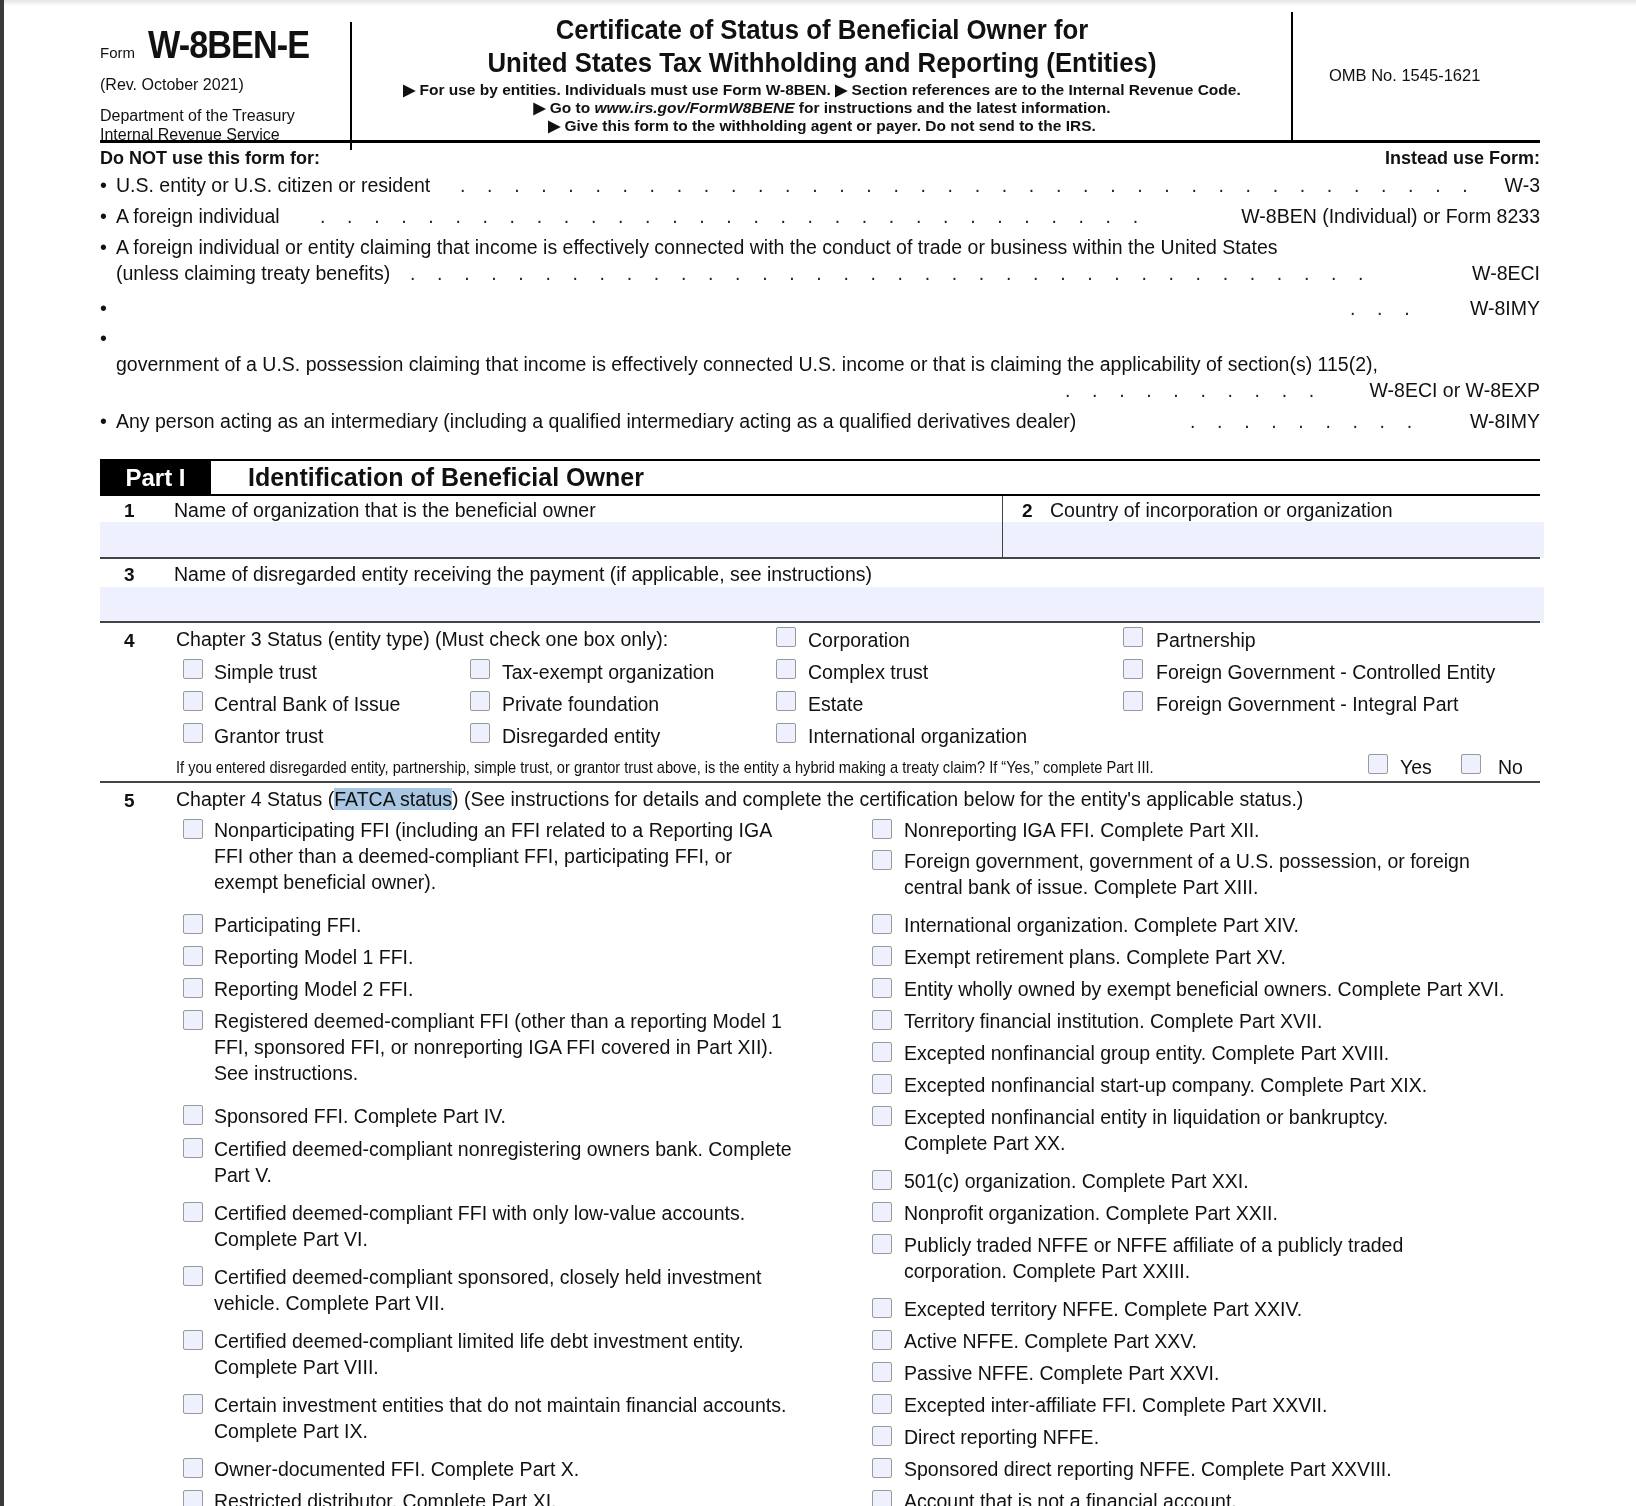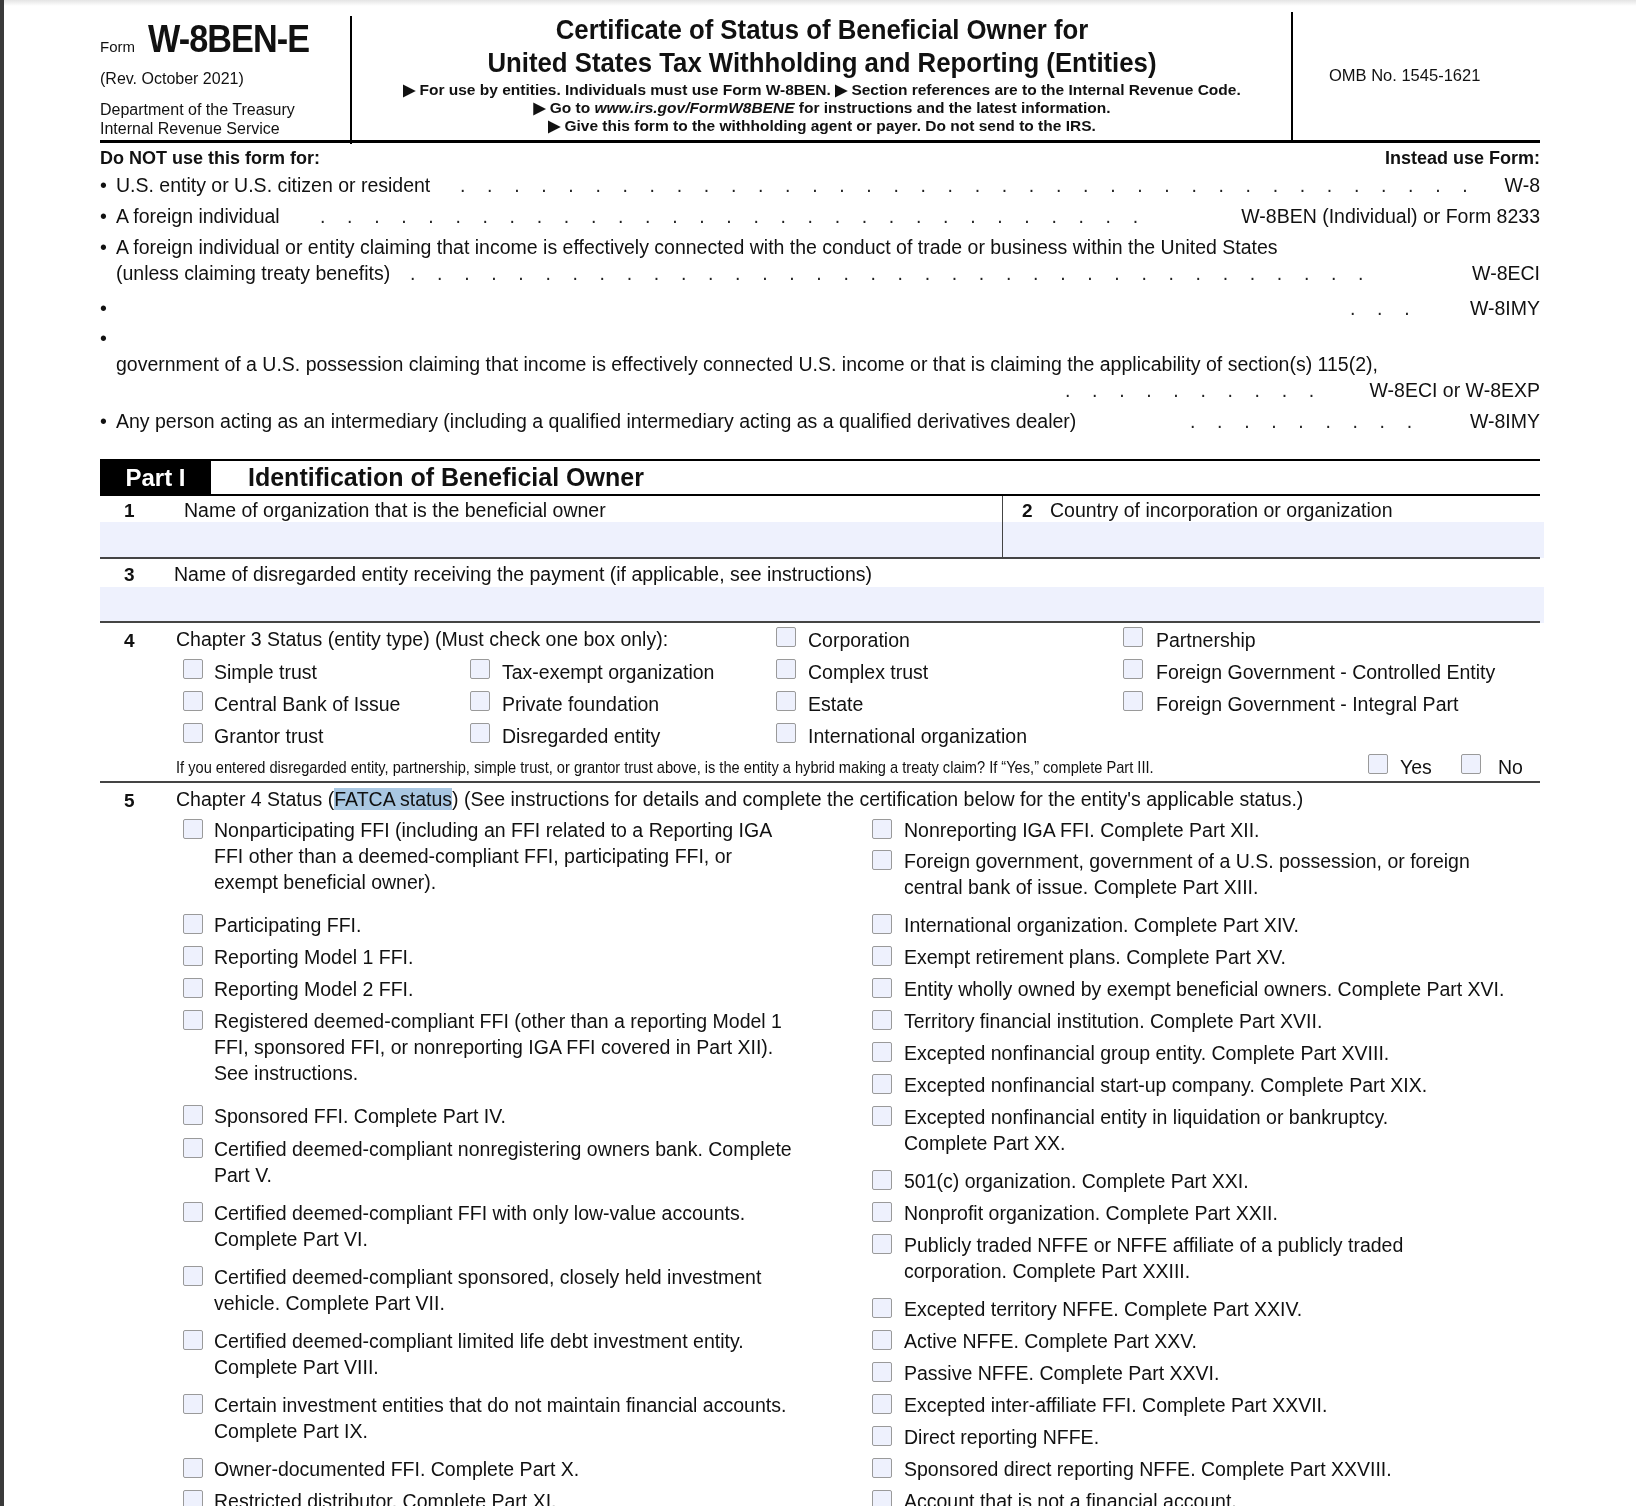--- a/index.html
+++ b/index.html
@@ -7,21 +7,21 @@
     width:1636px; height:1506px; overflow:hidden; position:relative;
     background:#ffffff;
     font-family:"Liberation Sans", sans-serif; color:#111;
   }
   .left-bar { position:absolute; left:0; top:0; width:4px; height:1506px; background:#3a3a3a; }
   .top-shade { position:absolute; left:4px; top:0; right:0; height:6px; background:linear-gradient(#e4e4e4,#ffffff); }
   .page { position:absolute; left:100px; top:0; width:1440px; }
 
   
   .hdr { position:absolute; left:0; top:12px; width:1440px; height:128px; }
-  .hdr-left { position:absolute; left:0; top:4px; width:250px; height:128px; border-right:2px solid #000; }
+  .hdr-left { position:absolute; left:0; top:10px; width:250px; height:128px; border-right:2px solid #000; }
   .form-word { position:absolute; left:0; top:22px; font-size:15px; }
   .form-num { position:absolute; left:48px; top:2px; font-size:38px; font-weight:bold; letter-spacing:-1px; transform:scaleX(0.9); transform-origin:left; }
   .rev { position:absolute; left:0; top:54px; font-size:16px; }
   .dept { position:absolute; left:0; top:84px; font-size:16px; line-height:19px; }
   .hdr-mid { position:absolute; left:252px; top:0; width:940px; height:128px; text-align:center; }
   .title { font-size:28px; font-weight:bold; line-height:31px; margin-top:2px; transform:scaleX(0.92); }
   .sub { font-size:15.5px; font-weight:bold; line-height:18px; }
   .sub i { font-style:italic; }
   .hdr-right { position:absolute; left:1191px; top:0; width:247px; height:128px; border-left:2px solid #000; }
   .omb { position:absolute; left:36px; top:54px; font-size:16.5px; }
@@ -82,21 +82,21 @@
   </div>
   <div class="hdr-rule"></div>
 
   <div class="dnu-head" style="left:0">Do NOT use this form for:</div>
   <div class="dnu-head" style="right:0">Instead use Form:</div>
 
   <div class="row" style="top:172px;height:26px">
     <span class="bullet">•</span>
     <span class="txt">U.S. entity or U.S. citizen or resident</span>
     <span class="dots" style="left:360px">.&nbsp;&nbsp;&nbsp;&nbsp;.&nbsp;&nbsp;&nbsp;&nbsp;.&nbsp;&nbsp;&nbsp;&nbsp;.&nbsp;&nbsp;&nbsp;&nbsp;.&nbsp;&nbsp;&nbsp;&nbsp;.&nbsp;&nbsp;&nbsp;&nbsp;.&nbsp;&nbsp;&nbsp;&nbsp;.&nbsp;&nbsp;&nbsp;&nbsp;.&nbsp;&nbsp;&nbsp;&nbsp;.&nbsp;&nbsp;&nbsp;&nbsp;.&nbsp;&nbsp;&nbsp;&nbsp;.&nbsp;&nbsp;&nbsp;&nbsp;.&nbsp;&nbsp;&nbsp;&nbsp;.&nbsp;&nbsp;&nbsp;&nbsp;.&nbsp;&nbsp;&nbsp;&nbsp;.&nbsp;&nbsp;&nbsp;&nbsp;.&nbsp;&nbsp;&nbsp;&nbsp;.&nbsp;&nbsp;&nbsp;&nbsp;.&nbsp;&nbsp;&nbsp;&nbsp;.&nbsp;&nbsp;&nbsp;&nbsp;.&nbsp;&nbsp;&nbsp;&nbsp;.&nbsp;&nbsp;&nbsp;&nbsp;.&nbsp;&nbsp;&nbsp;&nbsp;.&nbsp;&nbsp;&nbsp;&nbsp;.&nbsp;&nbsp;&nbsp;&nbsp;.&nbsp;&nbsp;&nbsp;&nbsp;.&nbsp;&nbsp;&nbsp;&nbsp;.&nbsp;&nbsp;&nbsp;&nbsp;.&nbsp;&nbsp;&nbsp;&nbsp;.&nbsp;&nbsp;&nbsp;&nbsp;.&nbsp;&nbsp;&nbsp;&nbsp;.&nbsp;&nbsp;&nbsp;&nbsp;.&nbsp;&nbsp;&nbsp;&nbsp;.&nbsp;&nbsp;&nbsp;&nbsp;.&nbsp;&nbsp;&nbsp;&nbsp;.&nbsp;&nbsp;&nbsp;&nbsp;.&nbsp;&nbsp;&nbsp;&nbsp;.</span>
-    <span class="form">W-8</span>
+    <span class="form">W-3</span>
   </div>
 
   <div class="row" style="top:203px;height:26px">
     <span class="bullet">•</span>
     <span class="txt">A foreign individual</span>
     <span class="dots" style="left:220px">.&nbsp;&nbsp;&nbsp;&nbsp;.&nbsp;&nbsp;&nbsp;&nbsp;.&nbsp;&nbsp;&nbsp;&nbsp;.&nbsp;&nbsp;&nbsp;&nbsp;.&nbsp;&nbsp;&nbsp;&nbsp;.&nbsp;&nbsp;&nbsp;&nbsp;.&nbsp;&nbsp;&nbsp;&nbsp;.&nbsp;&nbsp;&nbsp;&nbsp;.&nbsp;&nbsp;&nbsp;&nbsp;.&nbsp;&nbsp;&nbsp;&nbsp;.&nbsp;&nbsp;&nbsp;&nbsp;.&nbsp;&nbsp;&nbsp;&nbsp;.&nbsp;&nbsp;&nbsp;&nbsp;.&nbsp;&nbsp;&nbsp;&nbsp;.&nbsp;&nbsp;&nbsp;&nbsp;.&nbsp;&nbsp;&nbsp;&nbsp;.&nbsp;&nbsp;&nbsp;&nbsp;.&nbsp;&nbsp;&nbsp;&nbsp;.&nbsp;&nbsp;&nbsp;&nbsp;.&nbsp;&nbsp;&nbsp;&nbsp;.&nbsp;&nbsp;&nbsp;&nbsp;.&nbsp;&nbsp;&nbsp;&nbsp;.&nbsp;&nbsp;&nbsp;&nbsp;.&nbsp;&nbsp;&nbsp;&nbsp;.&nbsp;&nbsp;&nbsp;&nbsp;.&nbsp;&nbsp;&nbsp;&nbsp;.&nbsp;&nbsp;&nbsp;&nbsp;.&nbsp;&nbsp;&nbsp;&nbsp;.&nbsp;&nbsp;&nbsp;&nbsp;.&nbsp;&nbsp;&nbsp;&nbsp;.</span>
     <span class="form">W-8BEN (Individual) or Form 8233</span>
   </div>
 
   <div class="row" style="top:234px;height:56px">
@@ -127,21 +127,21 @@
     <span class="form">W-8IMY</span>
   </div>
 
   <div class="hline" style="top:459px;height:2px;background:#000"></div>
   <div class="part-bar">
     <div class="part-label">Part I</div>
     <div class="part-title">Identification of Beneficial Owner</div>
   </div>
 
   <span class="line-num" style="left:24px;top:500px">1</span>
-  <span class="line-label" style="left:84px;top:499px">Name of organization that is the beneficial owner</span>
+  <span class="line-label" style="left:74px;top:499px">Name of organization that is the beneficial owner</span>
   <input class="field" style="left: 0px; top: 522px; width: 900px; height: 34px;" value="">
   <div class="vline" style="left:902px;top:496px;height:62px"></div>
   <span class="line-num" style="left:922px;top:500px">2</span>
   <span class="line-label" style="left:950px;top:499px">Country of incorporation or organization</span>
   <input class="field" style="left: 904px; top: 522px; width: 536px; height: 34px;" value="">
   <div class="hline" style="top:557px"></div>
 
   <span class="line-num" style="left:24px;top:564px">3</span>
   <span class="line-label" style="left:74px;top:563px">Name of disregarded entity receiving the payment (if applicable, see instructions)</span>
   <input class="field" style="left: 0px; top: 587px; width: 1440px; height: 34px;" value="">

